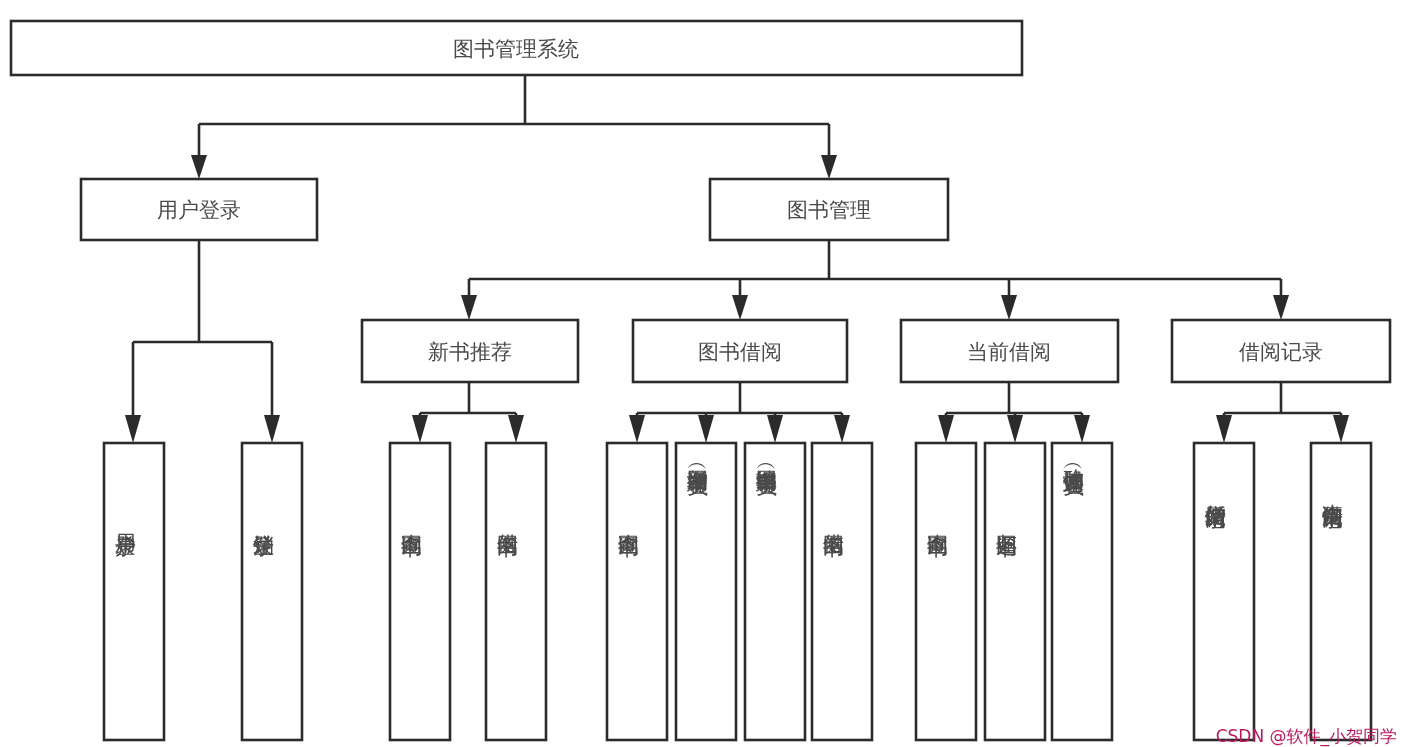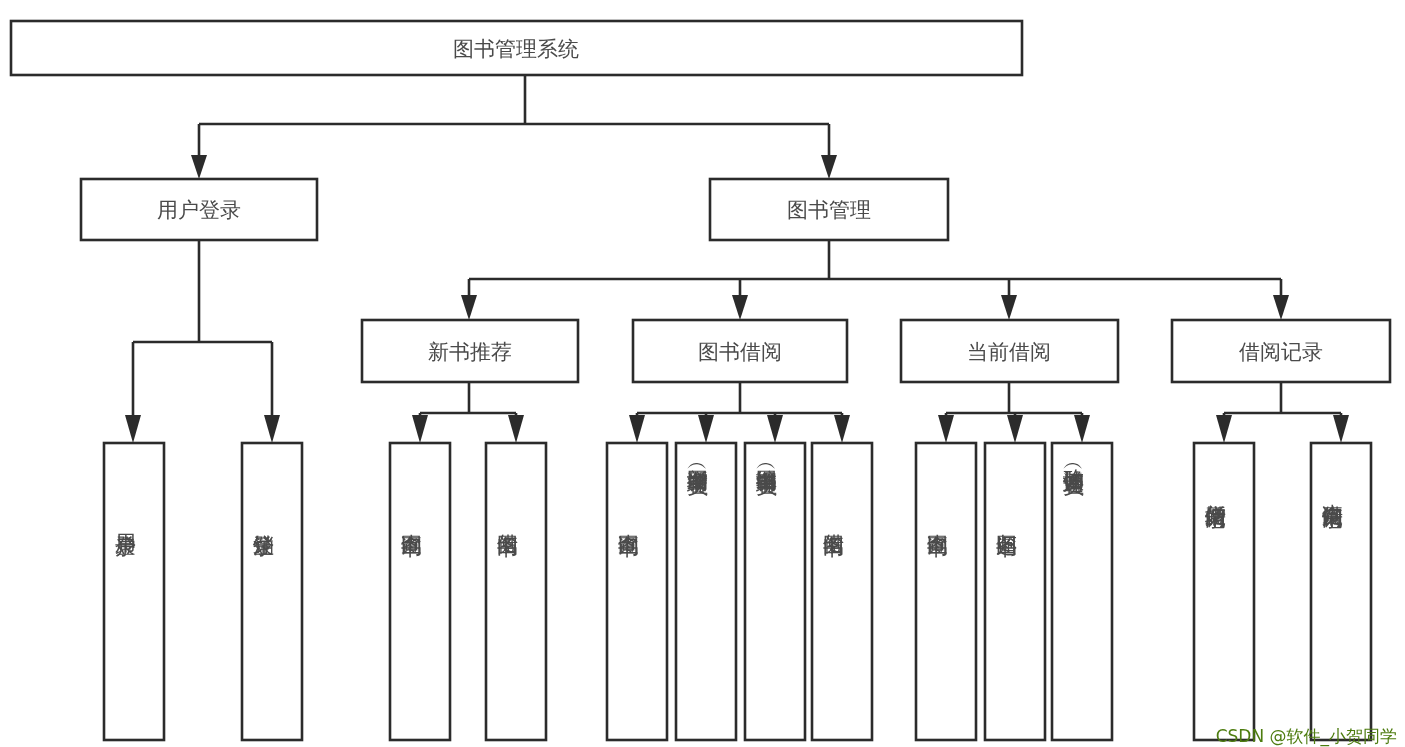--- a/index.html
+++ b/index.html
@@ -57,21 +57,21 @@
     font-family: "DejaVu Sans", "Liberation Sans", sans-serif;
     letter-spacing: 1px;
     white-space: nowrap;
     pointer-events: none;
     text-align: start;
   }
   .watermark {
     position: absolute;
     right: 8px;
     bottom: 6px;
-    color: #4d7c0f;
+    color: #be185d;
     font-size: 17px;
     font-family: "DejaVu Sans", "Liberation Sans", sans-serif;
     white-space: nowrap;
   }
 </style>
 </head>
 <body>
 
 <div id="canvas">
 

